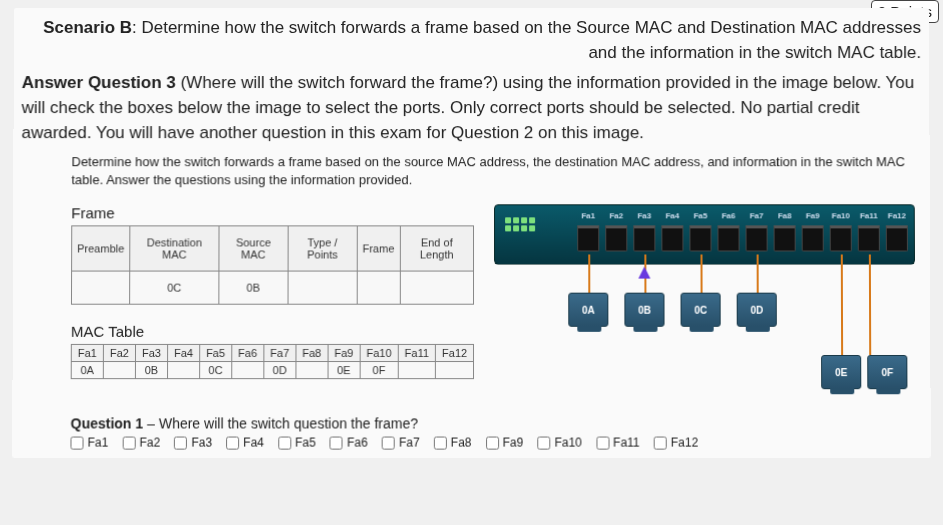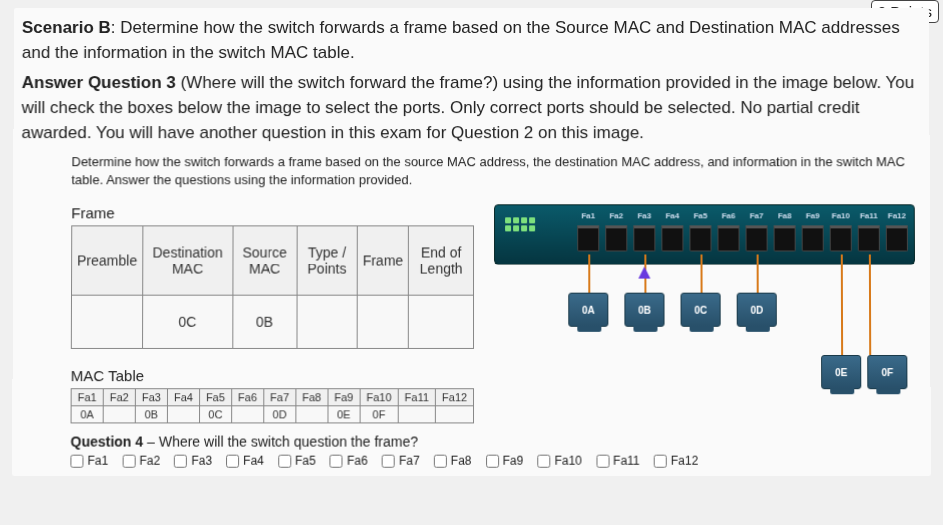--- a/index.html
+++ b/index.html
@@ -23,37 +23,37 @@
   .points-badge {
     position: absolute;
     top: 0;
     right: 4px;
     border: 1px solid #444;
     border-radius: 4px;
     padding: 2px 6px;
     font-size: 15px;
     background: #fff;
   }
-  .scenario { font-size: 17px; line-height: 1.45; margin: 4px 0 6px 0; }
+  .scenario { font-size: 17px; line-height: 1.45; margin: 4px 0 6px 0; text-align: right; }
   .scenario b { font-weight: bold; }
   .answerq { font-size: 17px; line-height: 1.45; margin-bottom: 8px; }
   .inner {
     margin-left: 50px;
     font-size: 13px;
   }
   .inner-instr { font-size: 13px; line-height: 1.35; margin-bottom: 10px; }
   .cols { display: flex; gap: 20px; }
   .leftcol { flex: 0 0 370px; }
   .rightcol { flex: 1; position: relative; }
   .section-title { font-size: 15px; margin: 6px 0 4px 0; }
   table { border-collapse: collapse; background: #fff; }
   th, td {
     border: 1px solid #888;
-    padding: 18px 5px;
-    font-size: 14px;
+    padding: 10px 5px;
+    font-size: 11px;
     text-align: center;
     color: #333;
     background: #f8f8f8;
   }
   th { font-weight: normal; background: #f0f0f0; }
   .mac-table th, .mac-table td { padding: 2px 6px; font-size: 11px; }
   .switch-diagram {
     position: relative;
     width: 420px;
     height: 200px;
@@ -265,21 +265,21 @@
           <div class="host h2">0B</div>
           <div class="host h3">0C</div>
           <div class="host h4">0D</div>
           <div class="host h5">0E</div>
           <div class="host h6">0F</div>
         </div>
       </div>
     </div>
 
     <div class="q1">
-      <b>Question 4</b><span> – Where will the switch question the frame?</span>
+      <b>Question 1</b><span> – Where will the switch question the frame?</span>
     </div>
     <div class="checks">
       <label class="chk">
           <input type="checkbox" style="">
           <span>Fa1</span>
         </label>
       <label class="chk">
           <input type="checkbox" style="">
           <span>Fa2</span>
         </label>

